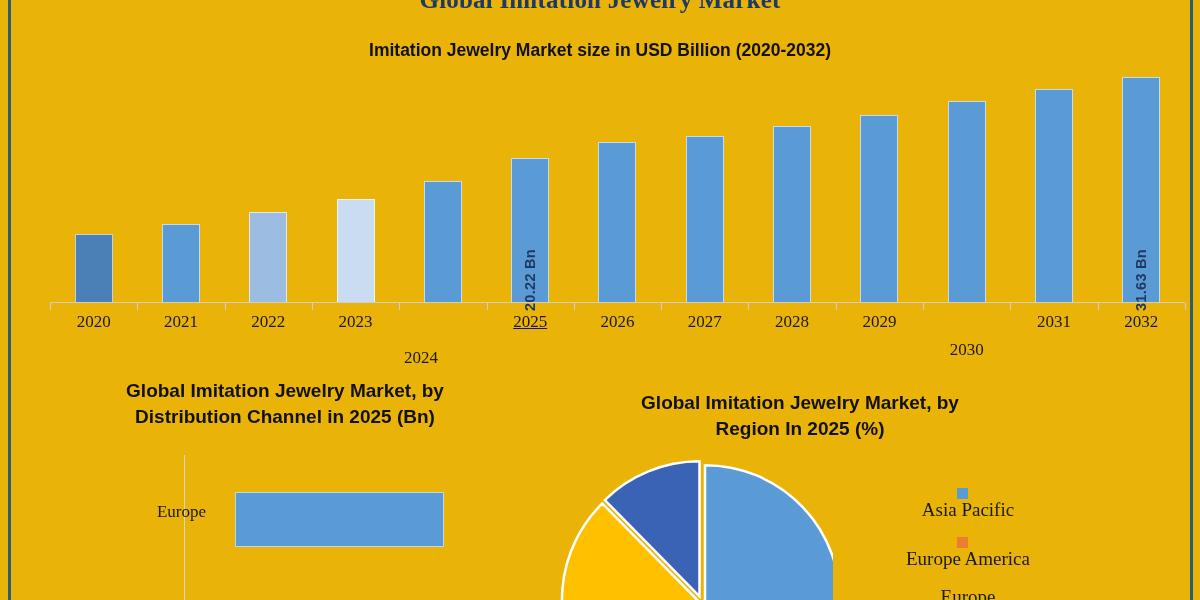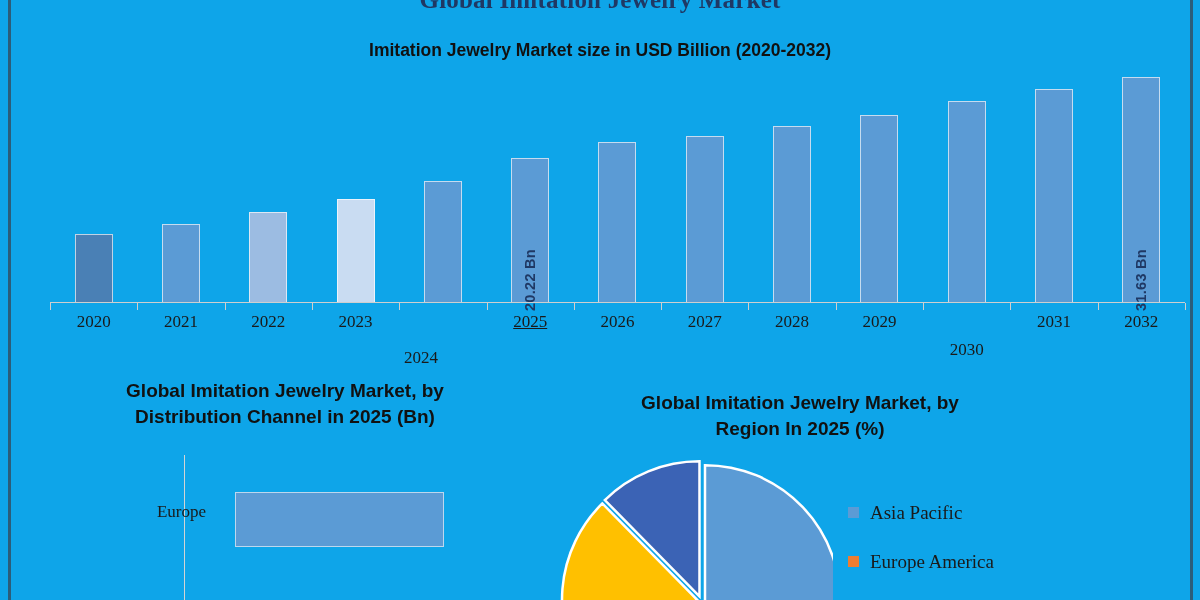--- a/index.html
+++ b/index.html
@@ -4,21 +4,21 @@
 <style>
   html, body {
     margin: 0;
     padding: 0;
     background: #ffffff;
   }
   #page {
     position: relative;
     width: 1200px;
     height: 600px;
-    background: #0ea5e9;
+    background: #eab308;
     overflow: hidden;
     font-family: "Liberation Sans", sans-serif;
     box-sizing: border-box;
   }
   
   .frame-edge {
     position: absolute;
     top: 0;
     width: 3px;
     height: 600px;
@@ -184,20 +184,21 @@
   .pie-legend {
     position: absolute;
     left: 848px;
     top: 488px;
     width: 240px;
   }
   .legend-item {
     display: flex;
     align-items: center;
     height: 49px;
+    flex-direction: column;
   }
   .legend-swatch {
     width: 11px;
     height: 11px;
     margin-right: 11px;
     flex: 0 0 auto;
   }
   .legend-label {
     font-size: 19px;
     color: #1a1a1a;

